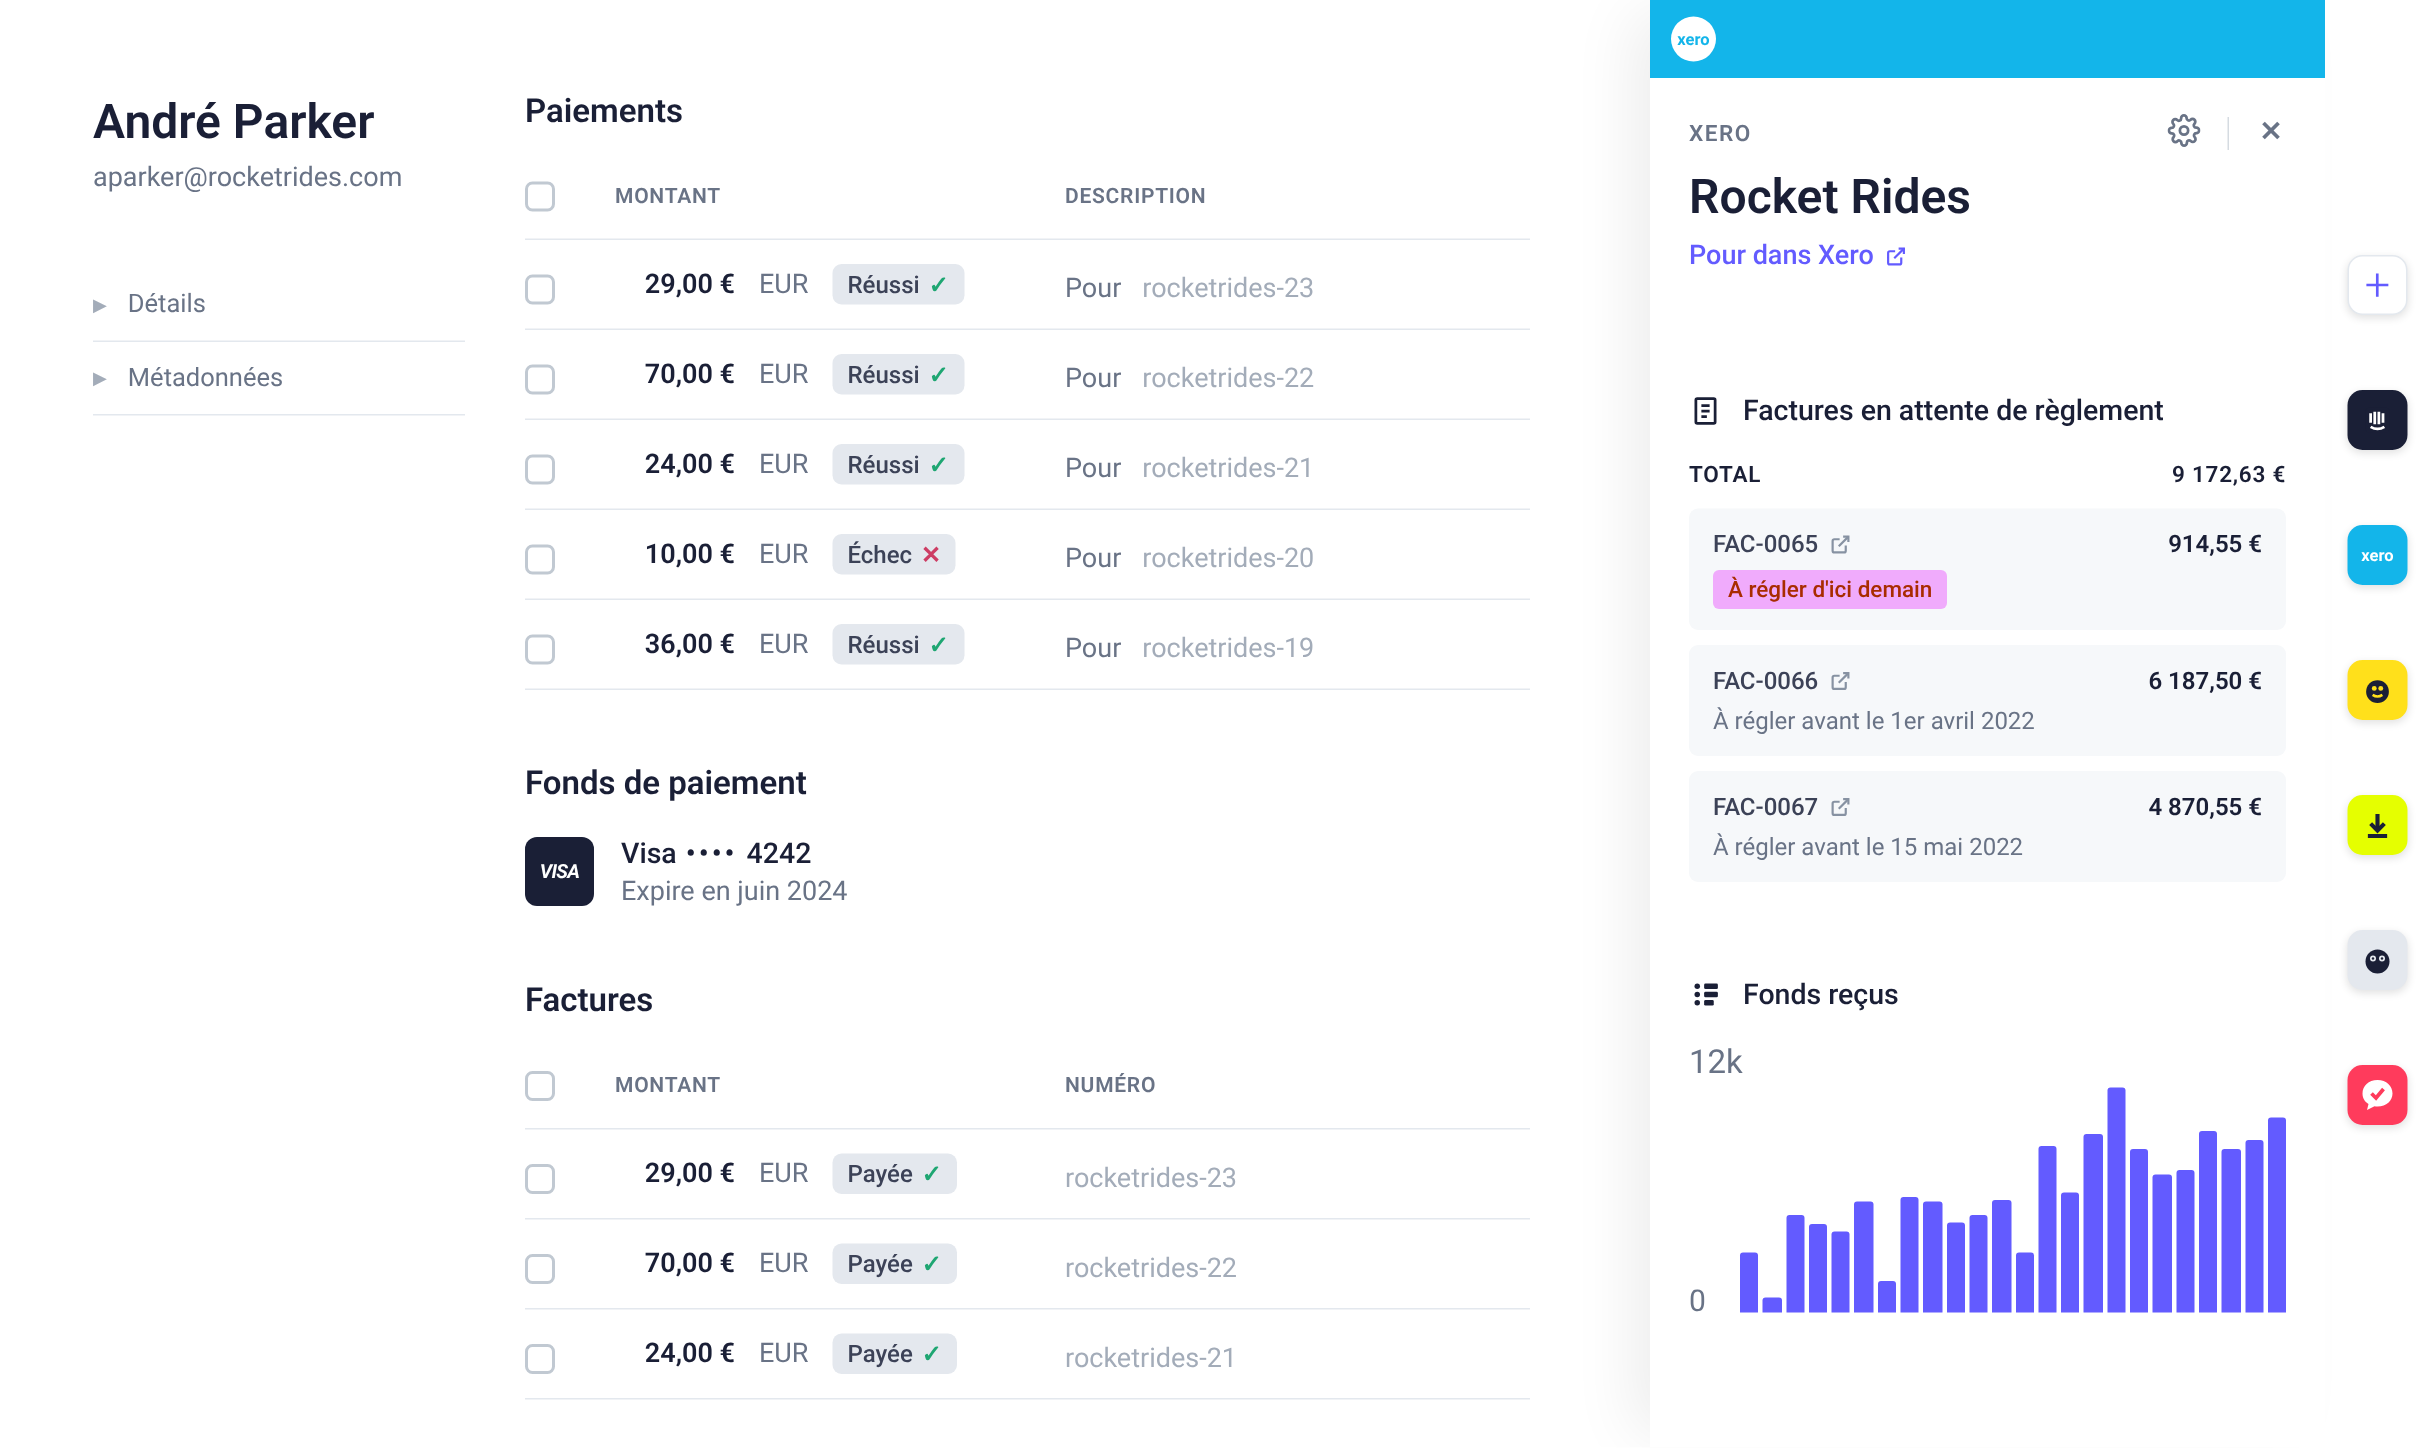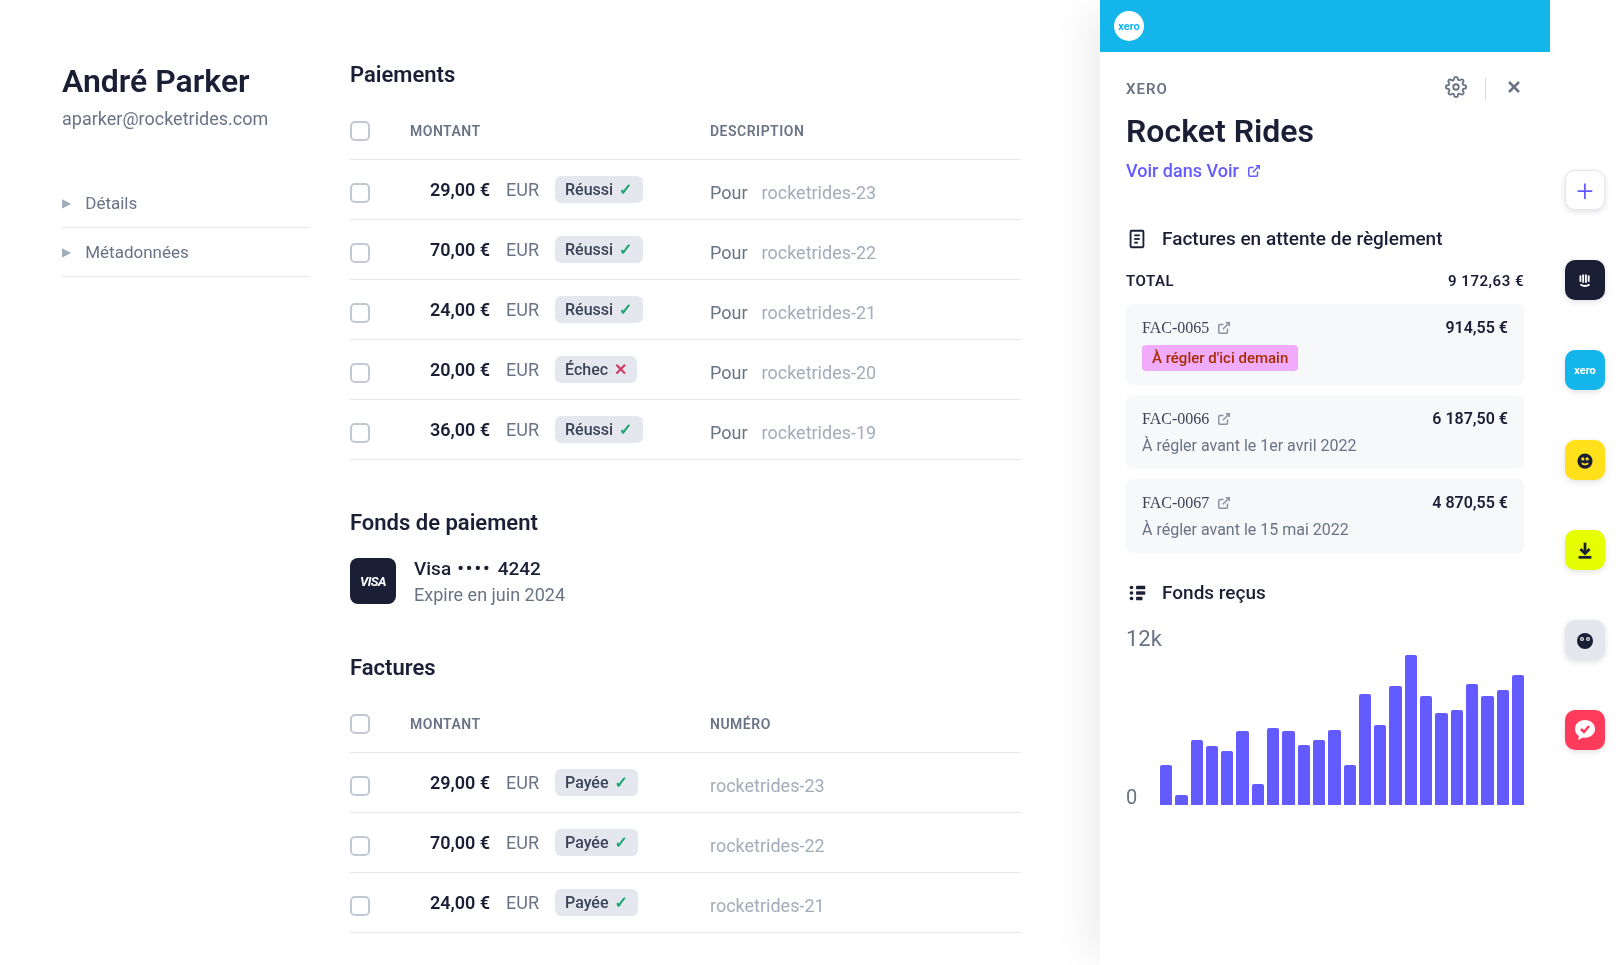--- a/index.html
+++ b/index.html
@@ -48,28 +48,28 @@
 .xero-circle { width: 30px; height: 30px; background: #fff; border-radius: 50%; display: flex; align-items: center; justify-content: center; color: #13b5ea; font-size: 11px; font-weight: 700; }
 .panel-head { padding: 24px 26px 18px; }
 .panel-head-row { display: flex; align-items: center; justify-content: space-between; margin-bottom: 10px; }
 .panel-label { font-size: 15px; color: #697386; letter-spacing: 1px; font-weight: 600; }
 .panel-actions { display: flex; align-items: center; gap: 18px; color: #697386; }
 .panel-actions .sep { width: 1px; height: 22px; background: #d5dbe1; }
 .panel-title { font-size: 32px; font-weight: 600; color: #1a1f36; margin-bottom: 10px; }
 .panel-link { color: #635bff; font-size: 18px; font-weight: 500; display: inline-flex; align-items: center; gap: 8px; cursor: pointer; }
 
 .panel-section { padding: 0 26px 30px; }
-.panel-section-head { display: flex; align-items: center; gap: 14px; font-size: 19px; font-weight: 500; color: #1a1f36; margin: 28px 0 22px; }
+.panel-section-head { display: flex; align-items: center; gap: 14px; font-size: 19px; font-weight: 500; color: #1a1f36; margin: 63px 0 22px; }
 .panel-section-head svg { width: 22px; height: 22px; }
 
 .total-row { display: flex; justify-content: space-between; font-size: 15px; font-weight: 600; color: #1a1f36; letter-spacing: 0.5px; margin-bottom: 14px; }
 
 .invoice-card { background: #f6f8fa; border-radius: 6px; padding: 14px 16px; margin-bottom: 10px; }
 .invoice-top { display: flex; justify-content: space-between; align-items: center; font-size: 16px; margin-bottom: 8px; }
-.invoice-top .id { color: #3c4257; font-weight: 500; display: flex; align-items: center; gap: 8px; font-family: Liberation Serif, serif; }
+.invoice-top .id { color: #3c4257; font-weight: 500; display: flex; align-items: center; gap: 8px; }
 .invoice-top .amt2 { font-weight: 600; }
 .due-badge { display: inline-block; background: #f0abfc; color: #a82c00; padding: 4px 10px; border-radius: 4px; font-size: 15px; font-weight: 500; }
 .due-text { color: #697386; font-size: 16px; }
 
 .chart-label { font-size: 22px; color: #697386; margin-bottom: 4px; }
 
 
 .barchart { display: flex; align-items: flex-end; height: 150px; gap: 3px; padding-left: 34px; position: relative; }
 .barchart .bar { flex: 1; background: #635bff; border-radius: 2px 2px 0 0; }
 .barchart .zero { position: absolute; left: 0; bottom: -4px; color: #697386; font-size: 20px; }
@@ -156,21 +156,21 @@
           <div class="col-desc">
             <span class="desc-label">Pour</span>
             <span class="desc-id">rocketrides-21</span>
           </div>
         </div>
         <div class="tbl-row">
           <div class="col-check">
             <div class="chk-box"></div>
           </div>
           <div class="col-amount">
-            <span class="amt">20,00 €</span>
+            <span class="amt">10,00 €</span>
             <span class="cur">EUR</span>
             <span class="badge fail">Échec <span class="x">✕</span></span>
           </div>
           <div class="col-desc">
             <span class="desc-label">Pour</span>
             <span class="desc-id">rocketrides-20</span>
           </div>
         </div>
         <div class="tbl-row">
           <div class="col-check">
@@ -272,21 +272,21 @@
         <span class="close-icon">
           <svg width="20" height="20" viewBox="0 0 24 24" fill="none" stroke="#697386" stroke-width="3">
               <line x1="18" y1="6" x2="6" y2="18"></line>
               <line x1="6" y1="6" x2="18" y2="18"></line>
             </svg>
         </span>
       </div>
     </div>
     <div class="panel-title">Rocket Rides</div>
     <a class="panel-link">
-      <span>Voir dans Voir</span>
+      <span>Pour dans Xero</span>
       <svg class="ext-icon" viewBox="0 0 24 24" fill="none" stroke="#635bff" stroke-width="2.5">
           <path d="M18 13v6a2 2 0 0 1-2 2H5a2 2 0 0 1-2-2V8a2 2 0 0 1 2-2h6"></path>
           <polyline points="15 3 21 3 21 9"></polyline>
           <line x1="10" y1="14" x2="21" y2="3"></line>
         </svg>
     </a>
   </div>
 
   <div class="panel-section">
     <div class="panel-section-head">

